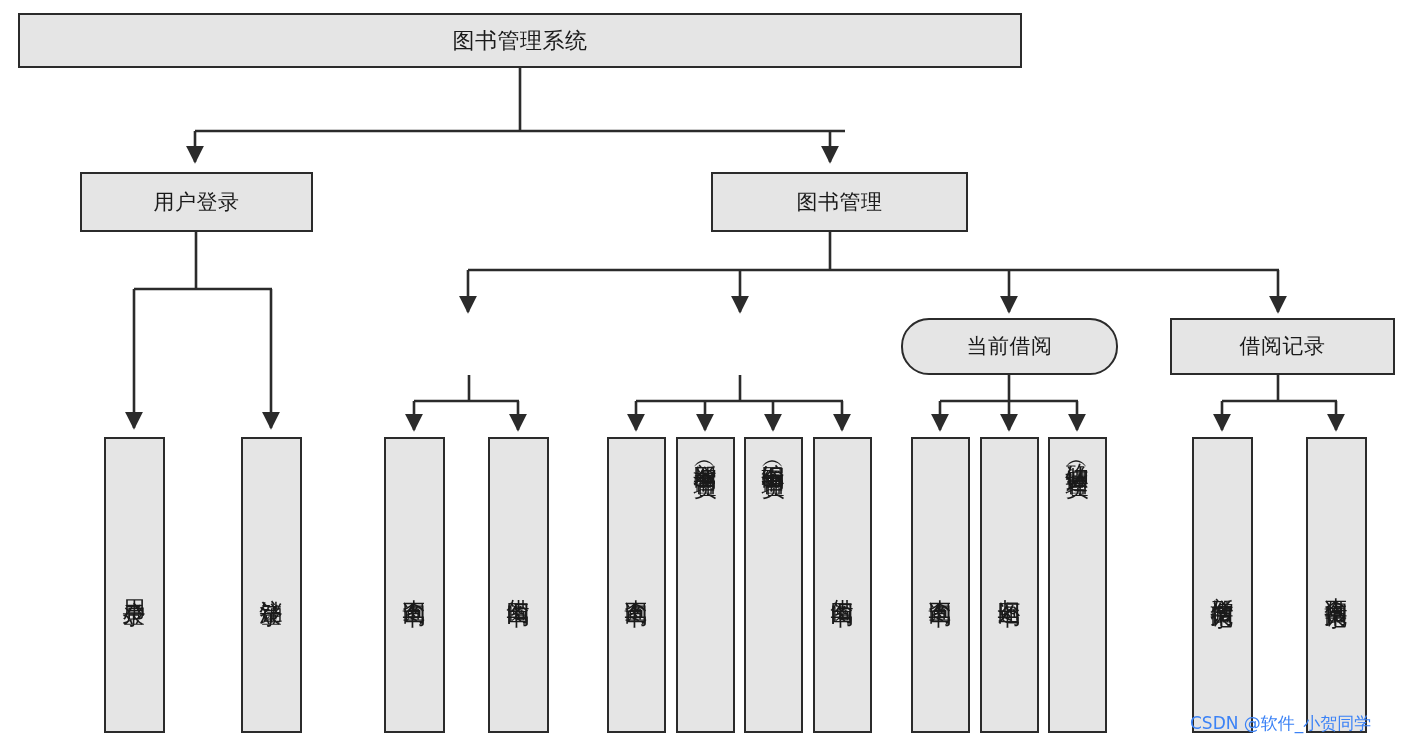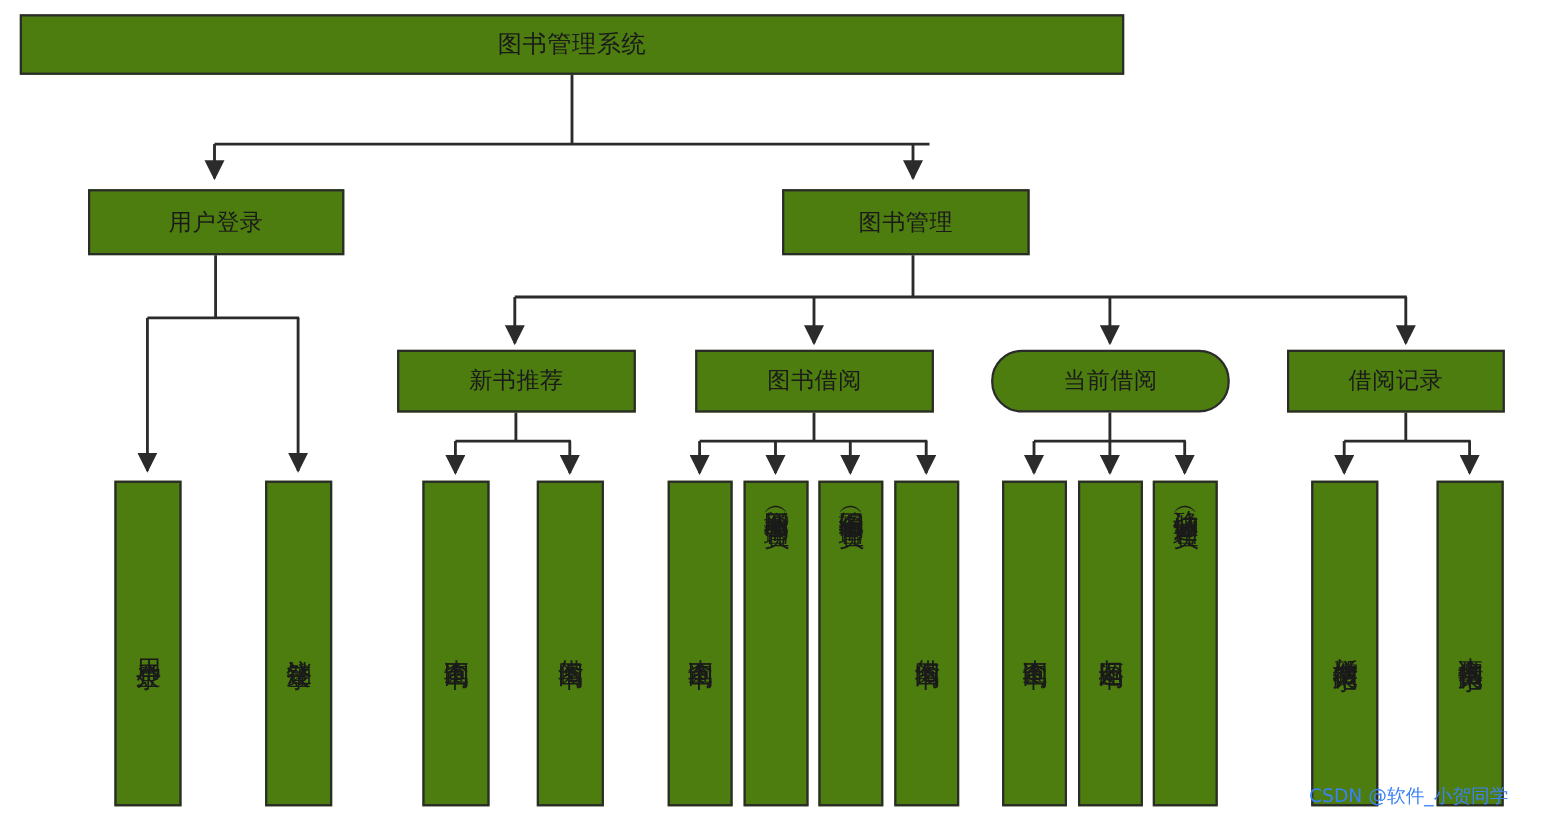--- a/index.html
+++ b/index.html
@@ -24,21 +24,21 @@
     left: 0;
     top: 0;
     width: 1405px;
     height: 747px;
     pointer-events: none;
   }
   .node {
     position: absolute;
     box-sizing: border-box;
     border: 2.5px solid #2b2b2b;
-    background: #4d7c0f;
+    background: #e5e5e5;
     display: flex;
     align-items: center;
     justify-content: center;
     color: #1a1a1a;
   }
   .node .label {
     display: block;
     text-align: center;
     line-height: 1.18;
     letter-spacing: 0.5px;
@@ -128,34 +128,28 @@
     </g>
   </svg>
 
   <div class="node horiz" id="root-node" style="left:18px; top:13px; width:1004px; height:55px;">
     <span class="label">图书管理系统</span>
   </div>
 
   <div class="node horiz" style="left:80px; top:172px; width:233px; height:60px;">
     <span class="label">用户登录</span>
   </div>
-  <div class="node horiz" style="left:711px; top:172px; width:225px; height:60px;">
+  <div class="node horiz" style="left:711px; top:172px; width:257px; height:60px;">
     <span class="label">图书管理</span>
   </div>
 
-  <div class="node horiz" style="left:361px; top:318px; width:217px; height:57px;">
-    <span class="label">新书推荐</span>
-  </div>
-  <div class="node horiz" style="left:632px; top:318px; width:217px; height:57px;">
-    <span class="label">图书借阅</span>
-  </div>
   <div class="node horiz" style="left:901px; top:318px; width:217px; height:57px;border-radius:28px;">
     <span class="label">当前借阅</span>
   </div>
-  <div class="node horiz" style="left:1170px; top:318px; width:198px; height:57px;">
+  <div class="node horiz" style="left:1170px; top:318px; width:225px; height:57px;">
     <span class="label">借阅记录</span>
   </div>
 
   <div class="node vert mid" style="left:104px; top:437px; width:61px; height:296px;">
     <span class="label">用户登录</span>
   </div>
   <div class="node vert mid" style="left:241px; top:437px; width:61px; height:296px;">
     <span class="label">注销登录</span>
   </div>
 

